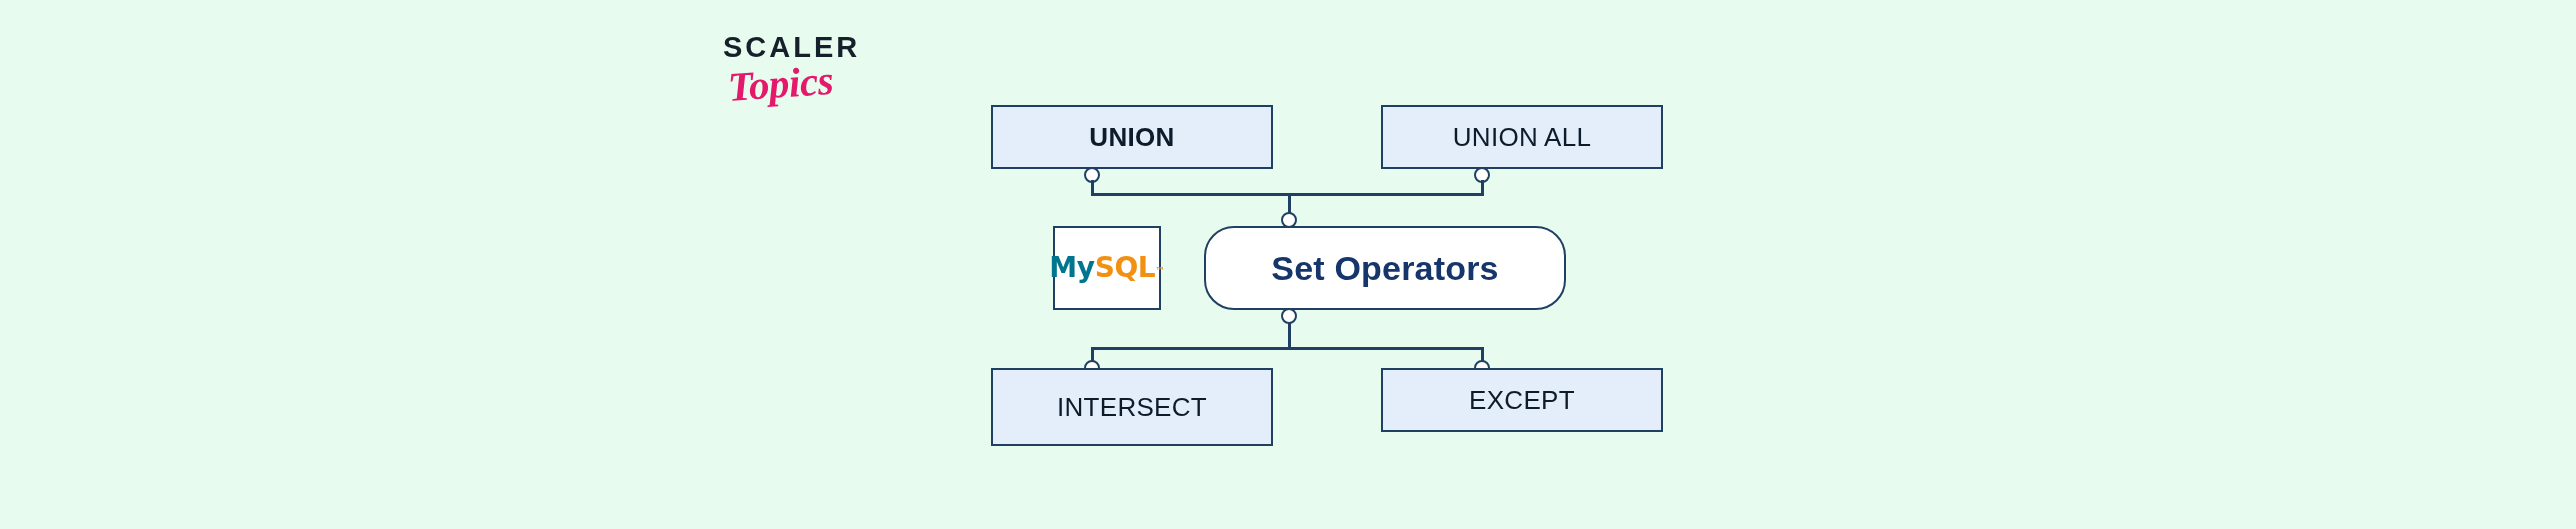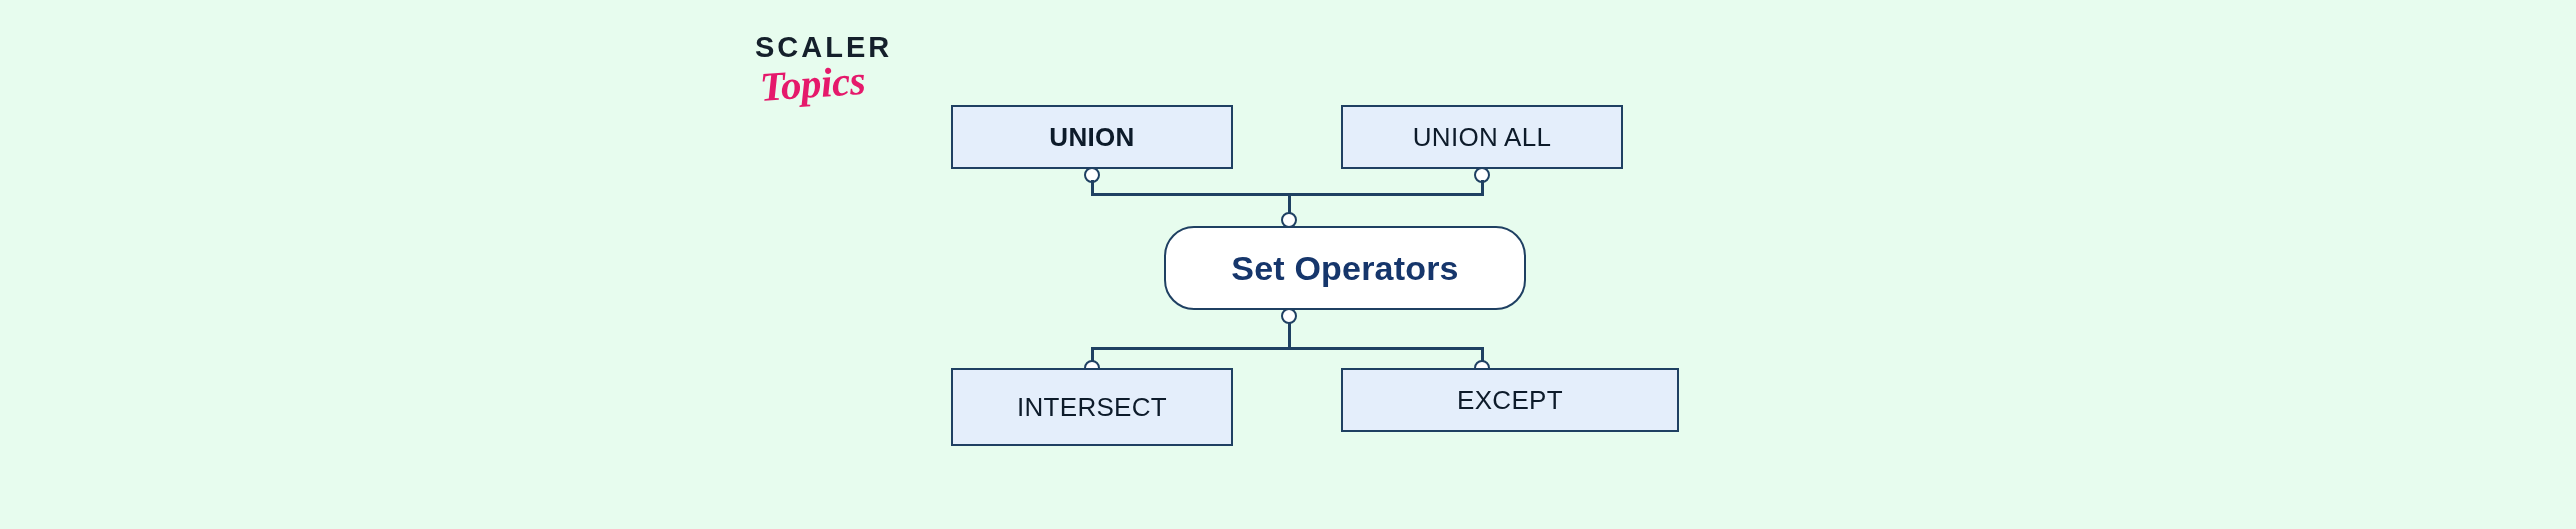--- a/index.html
+++ b/index.html
@@ -18,21 +18,21 @@
   #canvas {
     position: relative;
     width: 2576px;
     height: 530px;
     background: #e7fcee;
   }
 
   
   .brand-logo {
     position: absolute;
-    left: 755px;
+    left: 723px;
     top: 33px;
     width: 197px;
     height: 94px;
     user-select: none;
   }
   .brand-scaler {
     font-family: "Liberation Sans", sans-serif;
     font-weight: bold;
     font-size: 29px;
     letter-spacing: 3px;
@@ -57,20 +57,21 @@
 
   
   .node {
     position: absolute;
     box-sizing: border-box;
     border: 2.6px solid #1f4062;
     display: flex;
     align-items: center;
     justify-content: center;
     text-align: center;
+    margin-left: 40px;
   }
   .node-leaf {
     background: #e4eefb;
   }
   .node-leaf .node-label {
     color: #0d1b2a;
     font-size: 26px;
     letter-spacing: 0.3px;
     white-space: nowrap;
   }
@@ -157,35 +158,40 @@
   <div class="conn-dot" style="left:1474px; top:167px;"></div>
 
   <div class="conn conn-v" style="left:1091px; top:180px; height:14.6px;"></div>
   <div class="conn conn-v" style="left:1481px; top:180px; height:14.6px;"></div>
 
   <div class="conn conn-h" style="left:1091px; top:193px; width:393px;"></div>
 
   <div class="conn conn-v" style="left:1288px; top:193px; height:20.6px;"></div>
   <div class="conn-dot" style="left:1281px; top:212px;"></div>
 
+  <div class="mysql-cell" style="left:1053px; top:226px; width:108px; height:84px;">
+    <span class="mysql-wordmark">
+      <span class="mysql-my">My</span><span class="mysql-sql">SQL</span><span class="mysql-tm">™</span>
+    </span>
+  </div>
 
   <div class="node node-center" style="left:1164px; top:226px; width:362px; height:84px;">
     <span class="node-label">Set Operators</span>
   </div>
 
   <div class="conn-dot" style="left:1281px; top:308px;"></div>
   <div class="conn conn-v" style="left:1288px; top:322px; height:27px;"></div>
   <div class="conn conn-h" style="left:1091px; top:347px; width:393px;"></div>
   <div class="conn conn-v" style="left:1091px; top:347px; height:15.5px;"></div>
   <div class="conn conn-v" style="left:1481px; top:347px; height:15.5px;"></div>
   <div class="conn-dot" style="left:1084px; top:360px;"></div>
   <div class="conn-dot" style="left:1474px; top:360px;"></div>
 
   <div class="node node-leaf" style="left:951px; top:368px; width:282px; height:78px;">
     <span class="node-label">INTERSECT</span>
   </div>
 
-  <div class="node node-leaf" style="left:1341px; top:368px; width:338px; height:64px;">
+  <div class="node node-leaf" style="left:1341px; top:368px; width:282px; height:64px;">
     <span class="node-label">EXCEPT</span>
   </div>
 
 </div>
 
 
 </body></html>

